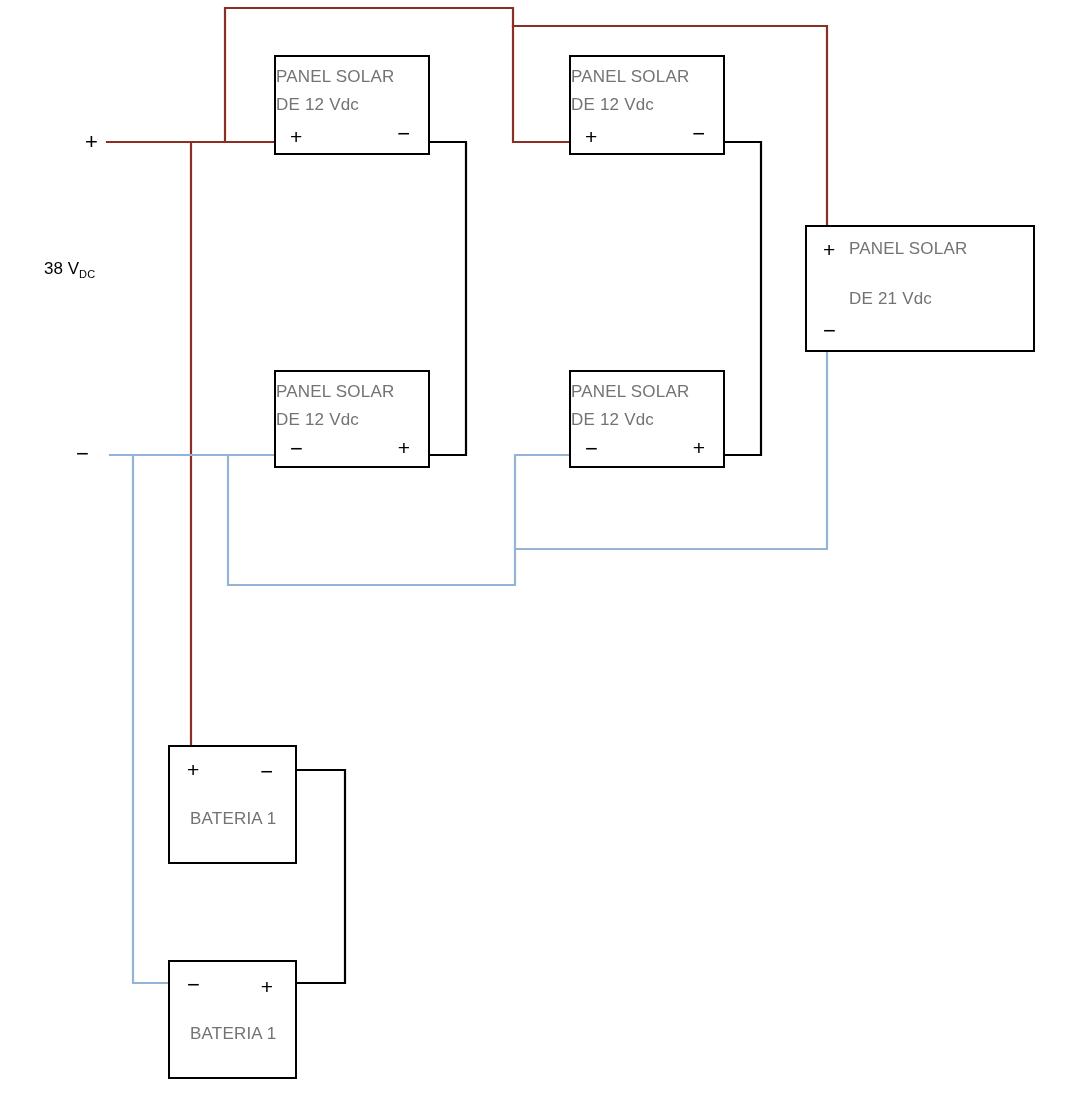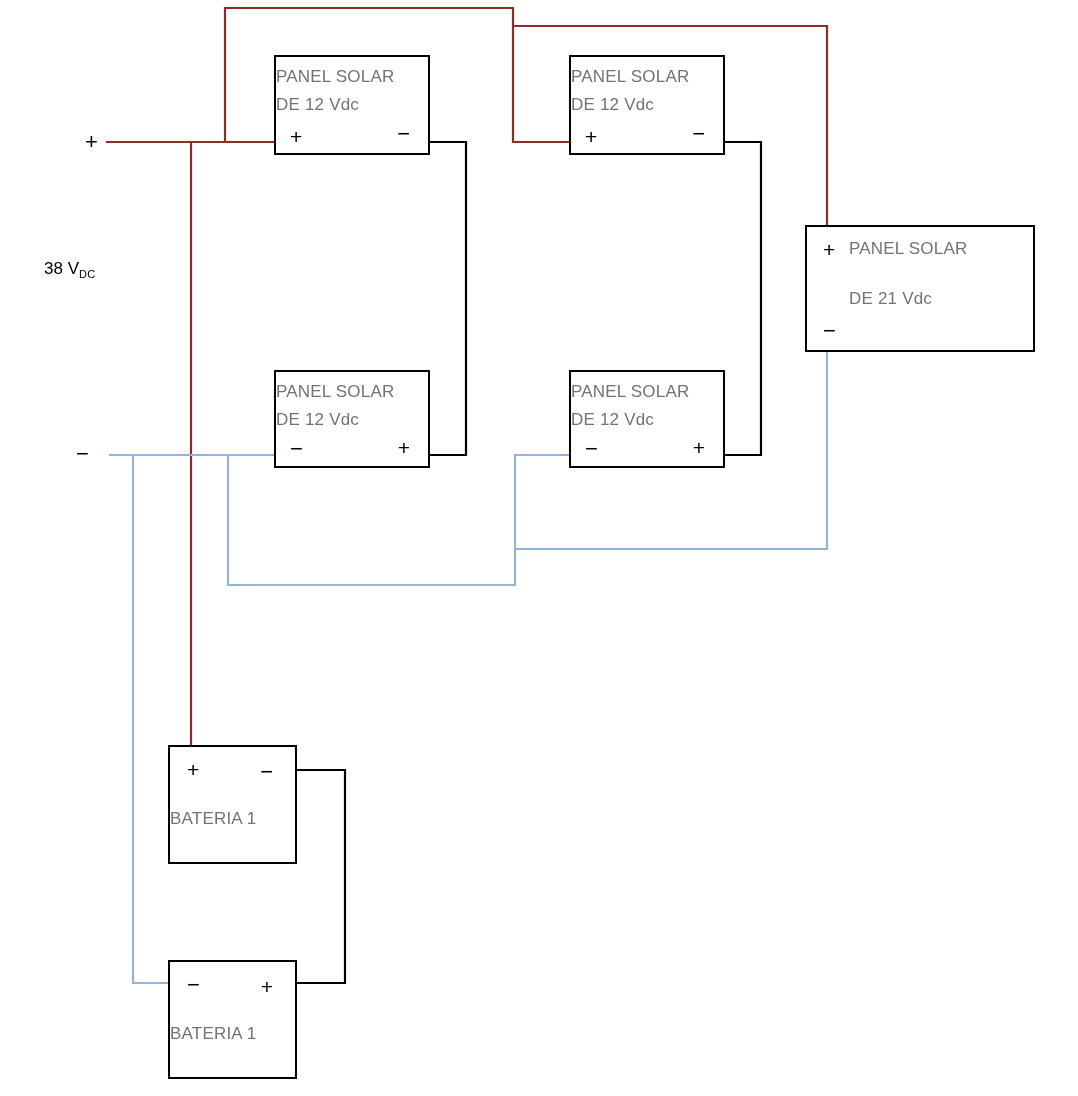--- a/index.html
+++ b/index.html
@@ -71,21 +71,21 @@
   .panel12 .t-left    { left: 14px;  bottom: 6px; }
   .panel12 .t-right   { right: 18px; bottom: 8px; }
   
   .panel24 { width: 230px; height: 127px; }
   .panel24 .box-title { top: 12px; left: 42px; width: auto; }
   .panel24 .box-sub   { top: 62px; left: 42px; width: auto; }
   .panel24 .t-left    { left: 16px; top: 12px; }
   .panel24 .t-bl      { left: 16px; bottom: 8px; }
   
   .battery { width: 129px; height: 119px; }
-  .battery .box-label { top: 62px; }
+  .battery .box-label { top: 62px; padding-left: 20px; }
   .battery .t-left  { left: 17px; top: 12px; }
   .battery .t-right { right: 22px; top: 14px; }
 </style>
 </head>
 <body>
 
 <div id="diagram">
 
   <svg class="wires" viewBox="0 0 1078 1096" xmlns="http://www.w3.org/2000/svg">
 

